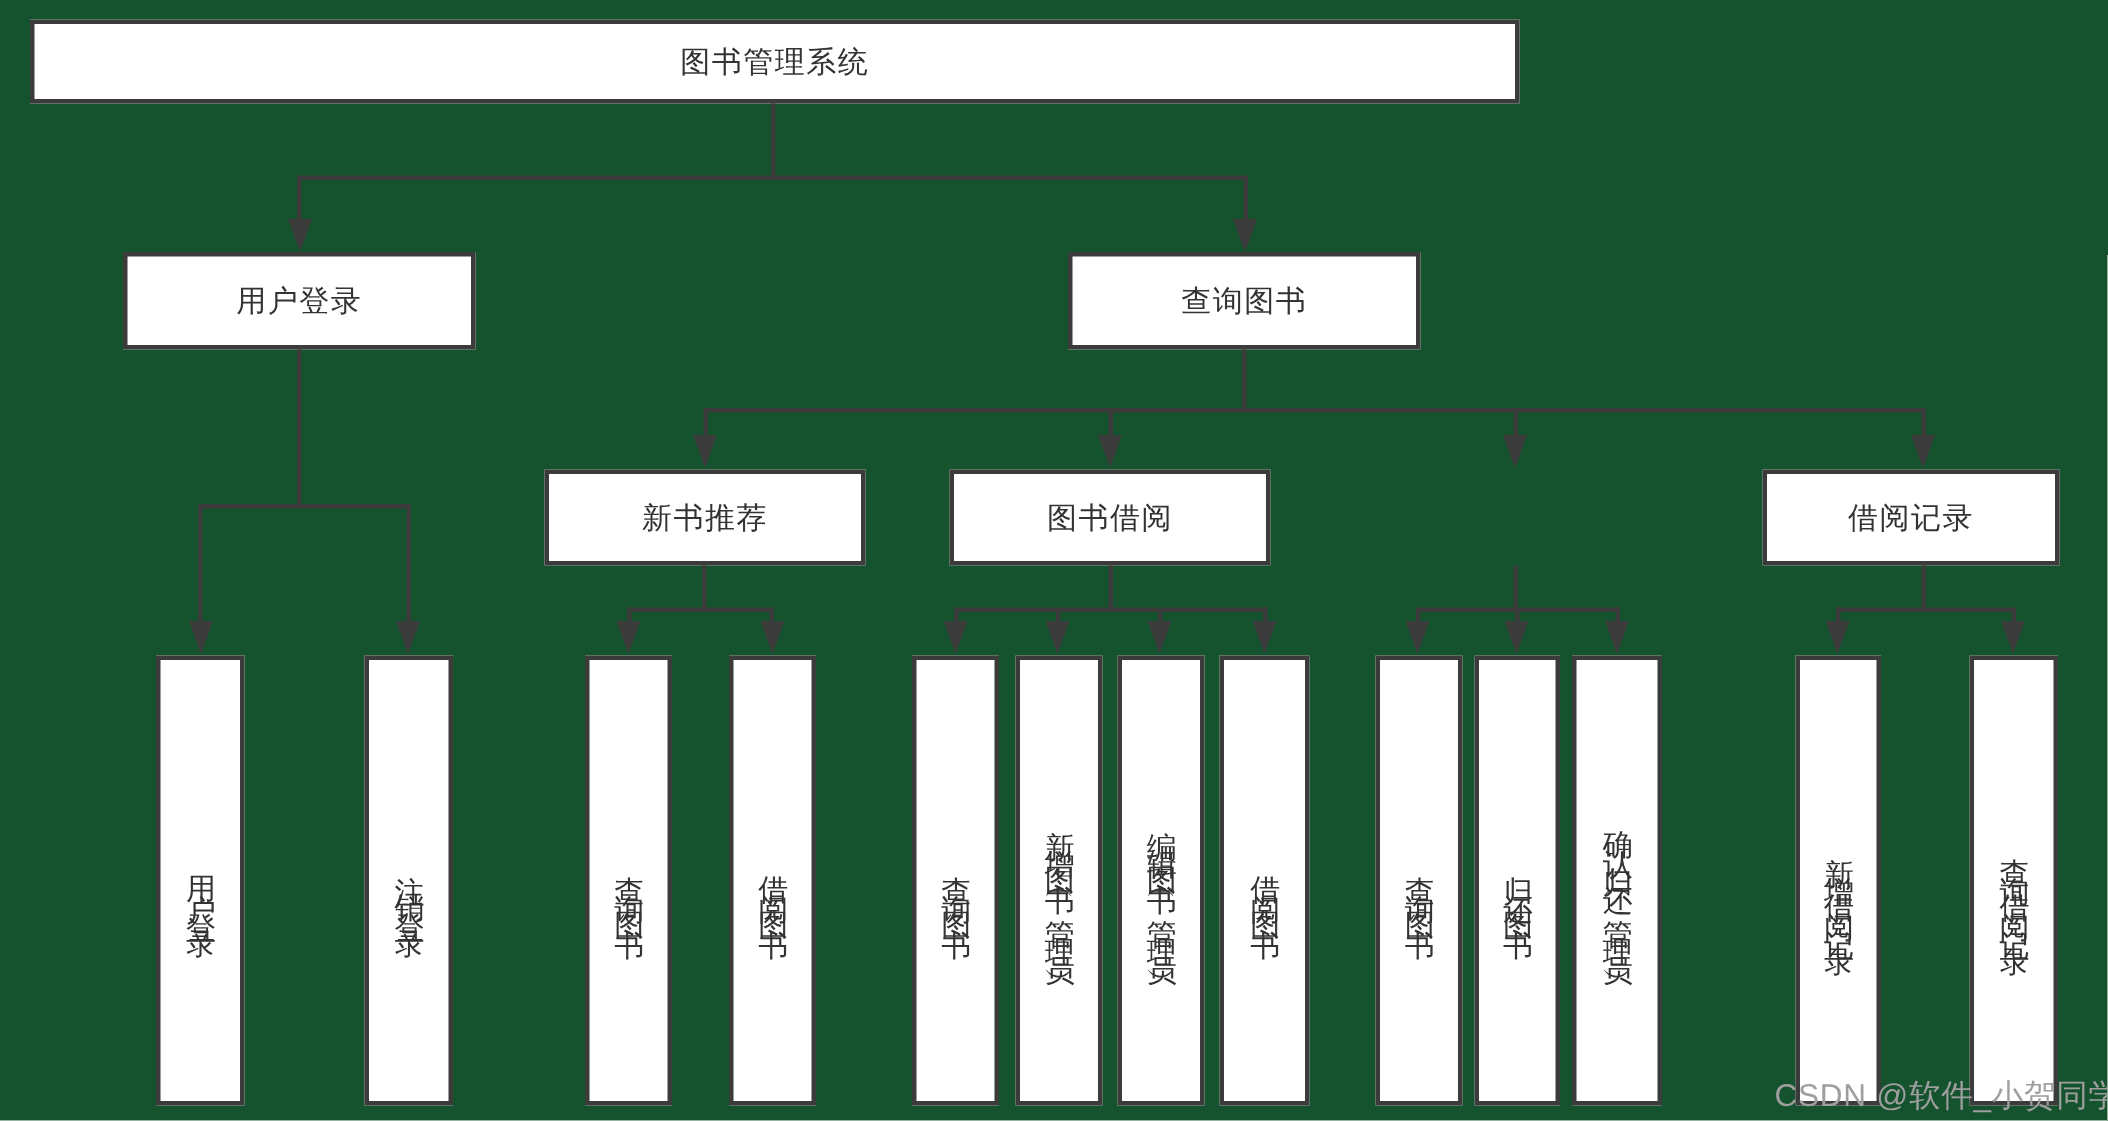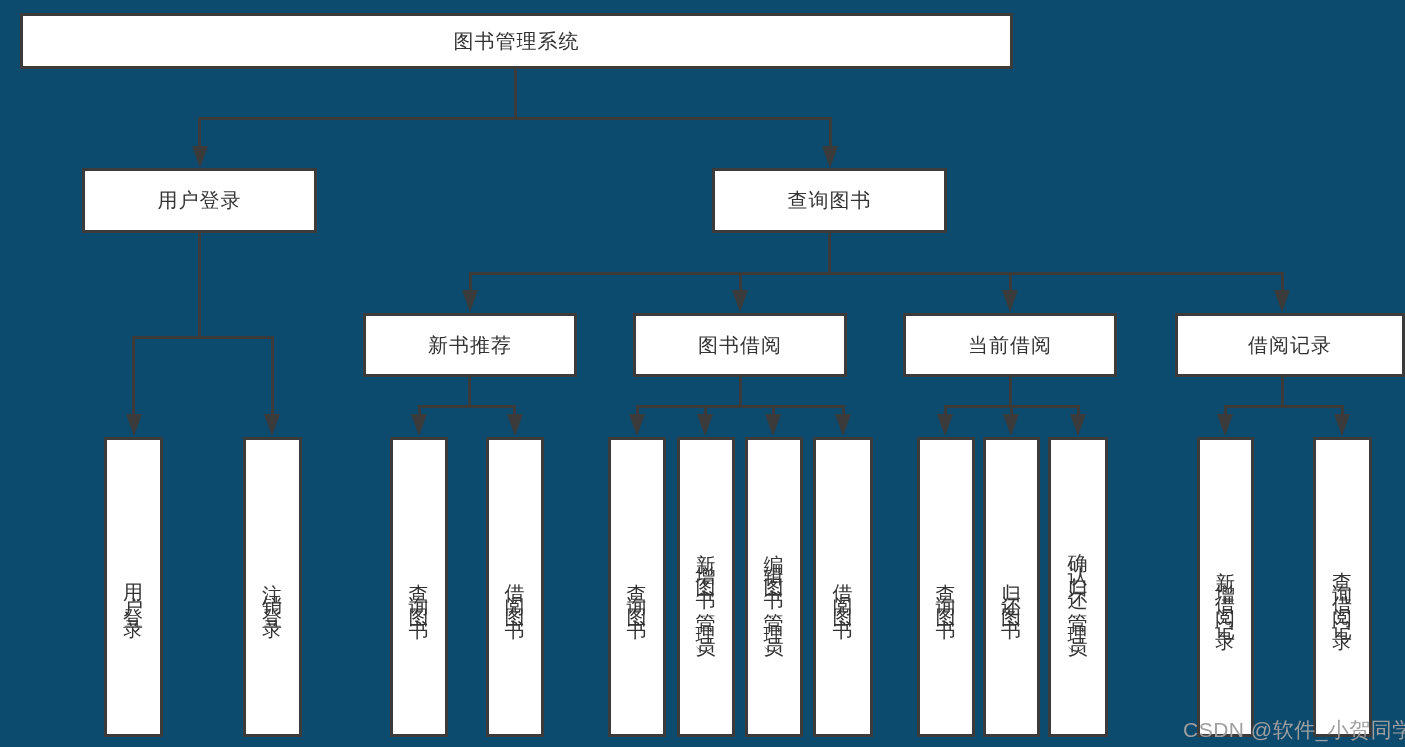--- a/index.html
+++ b/index.html
@@ -4,21 +4,21 @@
 <style>
   html, body {
     margin: 0;
     padding: 0;
     background: #ffffff;
   }
   .canvas {
     position: relative;
     width: 1405px;
     height: 747px;
-    background: #0c4a6e;
+    background: #14532d;
     font-family: "Liberation Sans", sans-serif;
     overflow: hidden;
   }
   .node {
     position: absolute;
     box-sizing: border-box;
     border: 3px solid #3b3b3b;
     background: #ffffff;
     color: #333333;
     display: flex;
@@ -95,22 +95,21 @@
   <div class="arrow" style="left:462px; top:290px;"></div>
   <div class="vline" style="left:739px; top:272px; height:20px;"></div>
   <div class="arrow" style="left:732px; top:290px;"></div>
   <div class="vline" style="left:1009px; top:272px; height:20px;"></div>
   <div class="arrow" style="left:1002px; top:290px;"></div>
   <div class="vline" style="left:1281px; top:272px; height:20px;"></div>
   <div class="arrow" style="left:1274px; top:290px;"></div>
 
   <div class="node node-h" style="left:633px; top:313px; width:214px; height:64px;">图书借阅</div>
   <div class="node node-h" style="left:363px; top:313px; width:214px; height:64px;">新书推荐</div>
-  <div class="node node-h" style="left:903px; top:313px; width:214px; height:64px;">当前借阅</div>
-  <div class="node node-h" style="left:1175px; top:313px; width:230px; height:64px;">借阅记录</div>
+  <div class="node node-h" style="left:1175px; top:313px; width:198px; height:64px;">借阅记录</div>
 
   <div class="vline" style="left:468px; top:377px; height:30px;"></div>
   <div class="hline" style="left:418px; top:405px; width:98px;"></div>
   <div class="vline" style="left:418px; top:405px; height:11px;"></div>
   <div class="arrow" style="left:411px; top:414px;"></div>
   <div class="vline" style="left:513px; top:405px; height:11px;"></div>
   <div class="arrow" style="left:507px; top:414px;"></div>
 
   <div class="node node-v" style="left:390px; top:437px; width:58px; height:300px;">查询图书</div>
   <div class="node node-v" style="left:486px; top:437px; width:58px; height:300px;">借阅图书</div>

